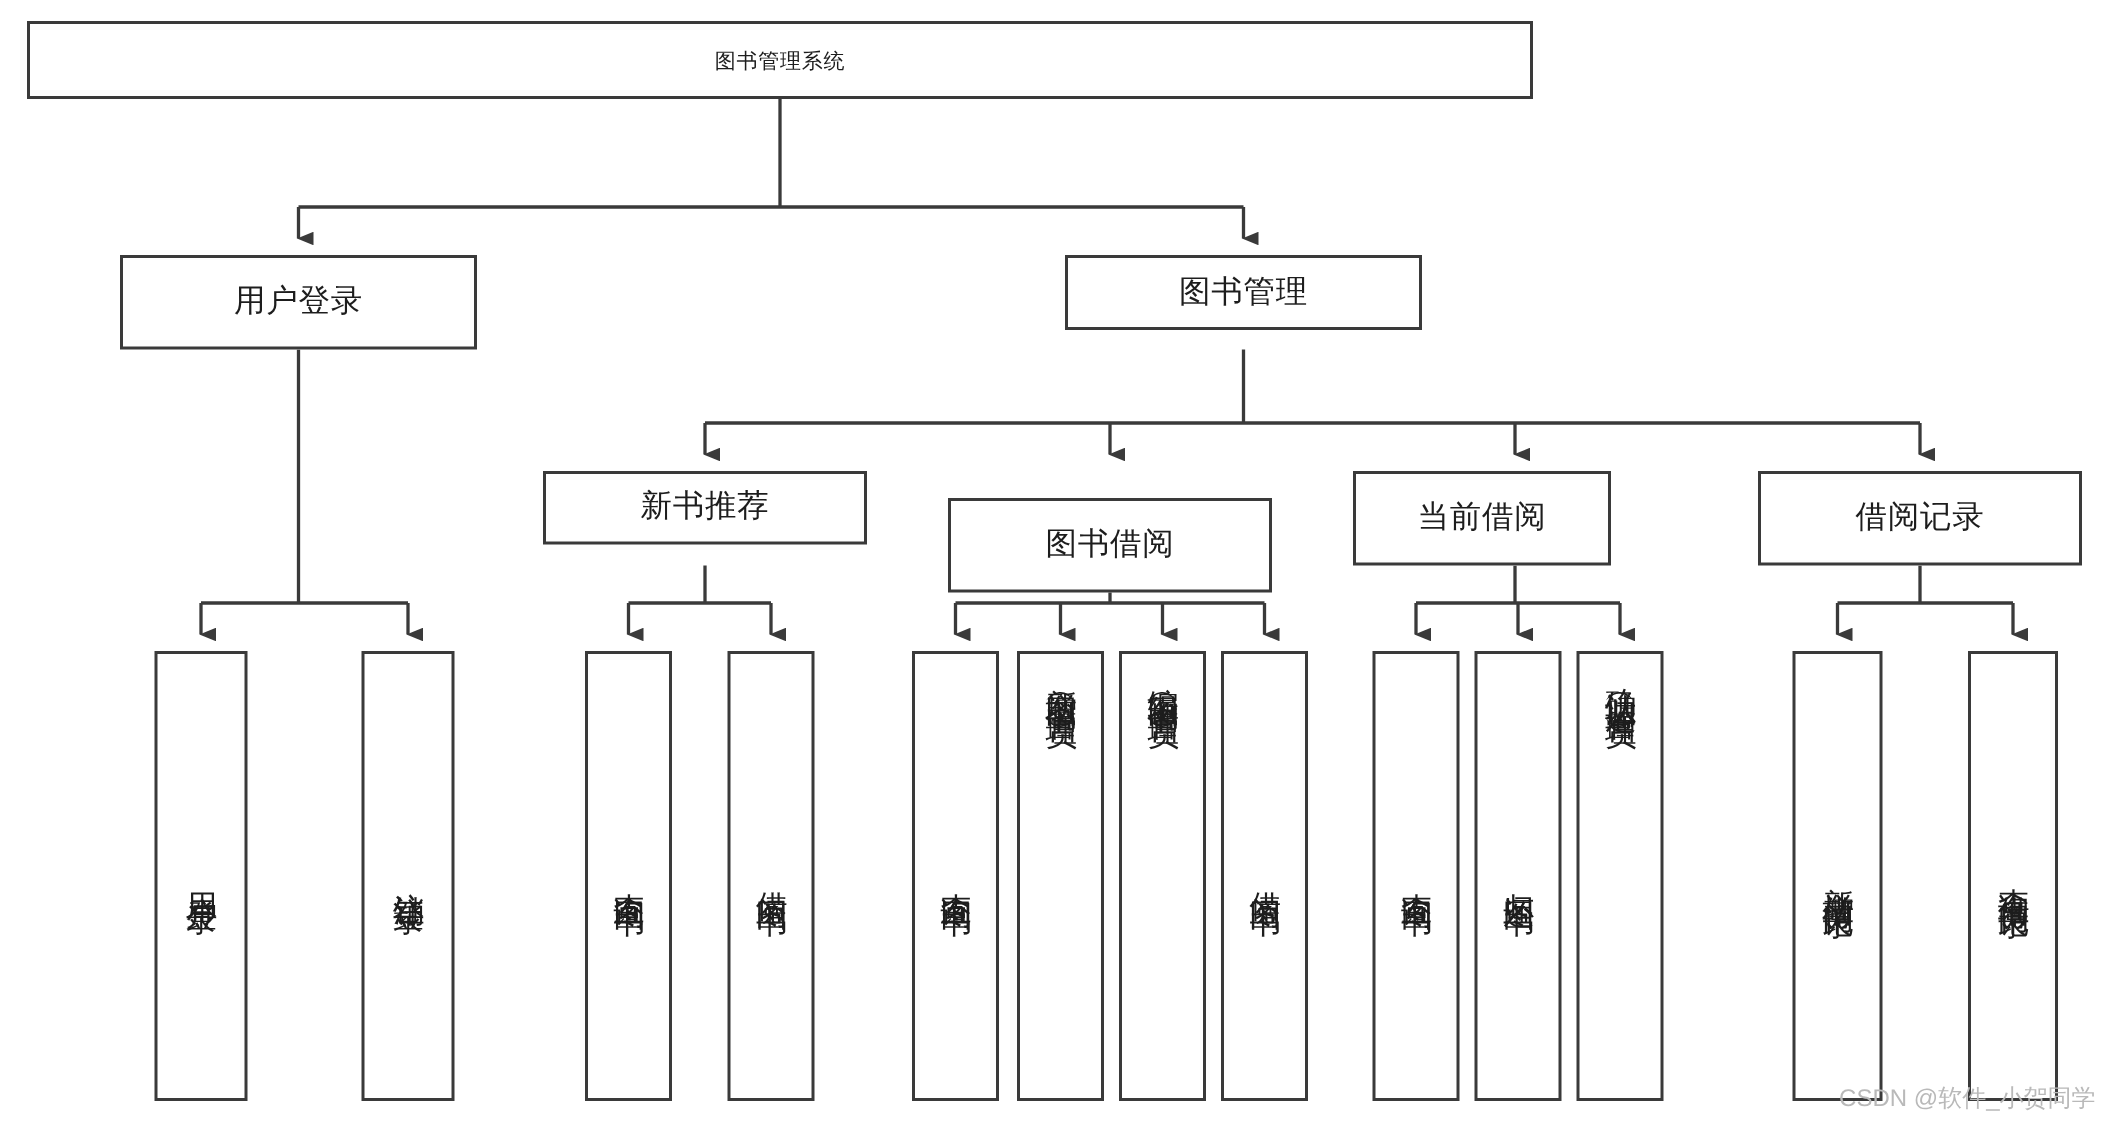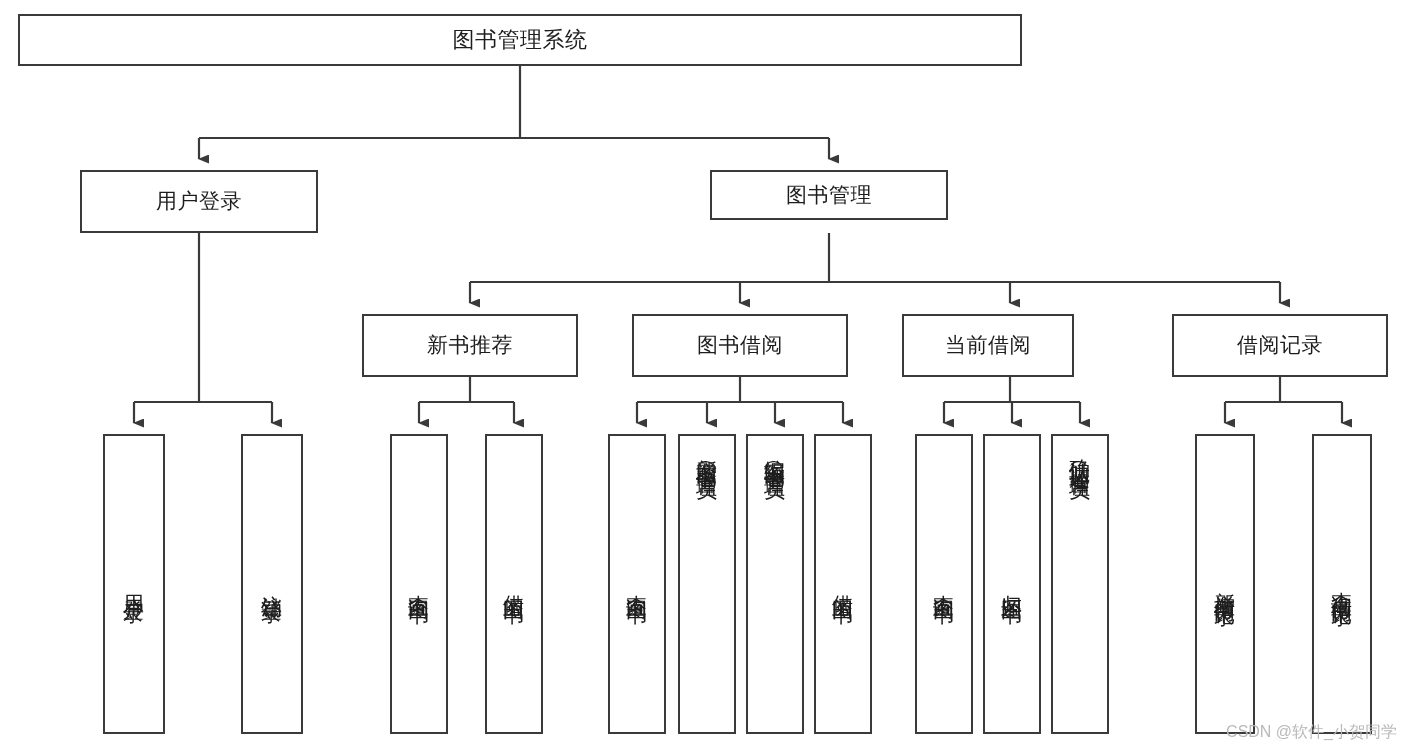--- a/index.html
+++ b/index.html
@@ -41,21 +41,21 @@
     text-align: center;
     line-height: 1.18;
     letter-spacing: 0.5px;
   }
   
   .node.horiz .label {
     writing-mode: horizontal-tb;
     font-size: 21px;
   }
   .node.title .label {
-    font-size: 22px;
+    font-size: 14px;
   }
   
   .node.vert {
     align-items: flex-start;
     padding-top: 6px;
   }
   .node.vert .label {
     writing-mode: vertical-rl;
     text-orientation: upright;
     font-size: 21px;
@@ -128,24 +128,24 @@
     <span class="label">图书管理系统</span>
   </div>
 
   <div class="node horiz" style="left: 80px; top: 170px; width: 238px; height: 63px;">
     <span class="label">用户登录</span>
   </div>
   <div class="node horiz" style="left: 710px; top: 170px; width: 238px; height: 50px;">
     <span class="label">图书管理</span>
   </div>
 
-  <div class="node horiz" style="left: 362px; top: 314px; width: 216px; height: 63px;">
+  <div class="node horiz" style="left: 362px; top: 314px; width: 216px; height: 49px;">
     <span class="label">新书推荐</span>
   </div>
-  <div class="node horiz" style="left: 632px; top: 314px; width: 216px; height: 63px;">
+  <div class="node horiz" style="left: 632px; top: 332px; width: 216px; height: 63px;">
     <span class="label">图书借阅</span>
   </div>
   <div class="node horiz" style="left: 902px; top: 314px; width: 172px; height: 63px;">
     <span class="label">当前借阅</span>
   </div>
   <div class="node horiz" style="left: 1172px; top: 314px; width: 216px; height: 63px;">
     <span class="label">借阅记录</span>
   </div>
 
   <div class="node vert mid" style="left: 103px; top: 434px; width: 62px; height: 300px;">

